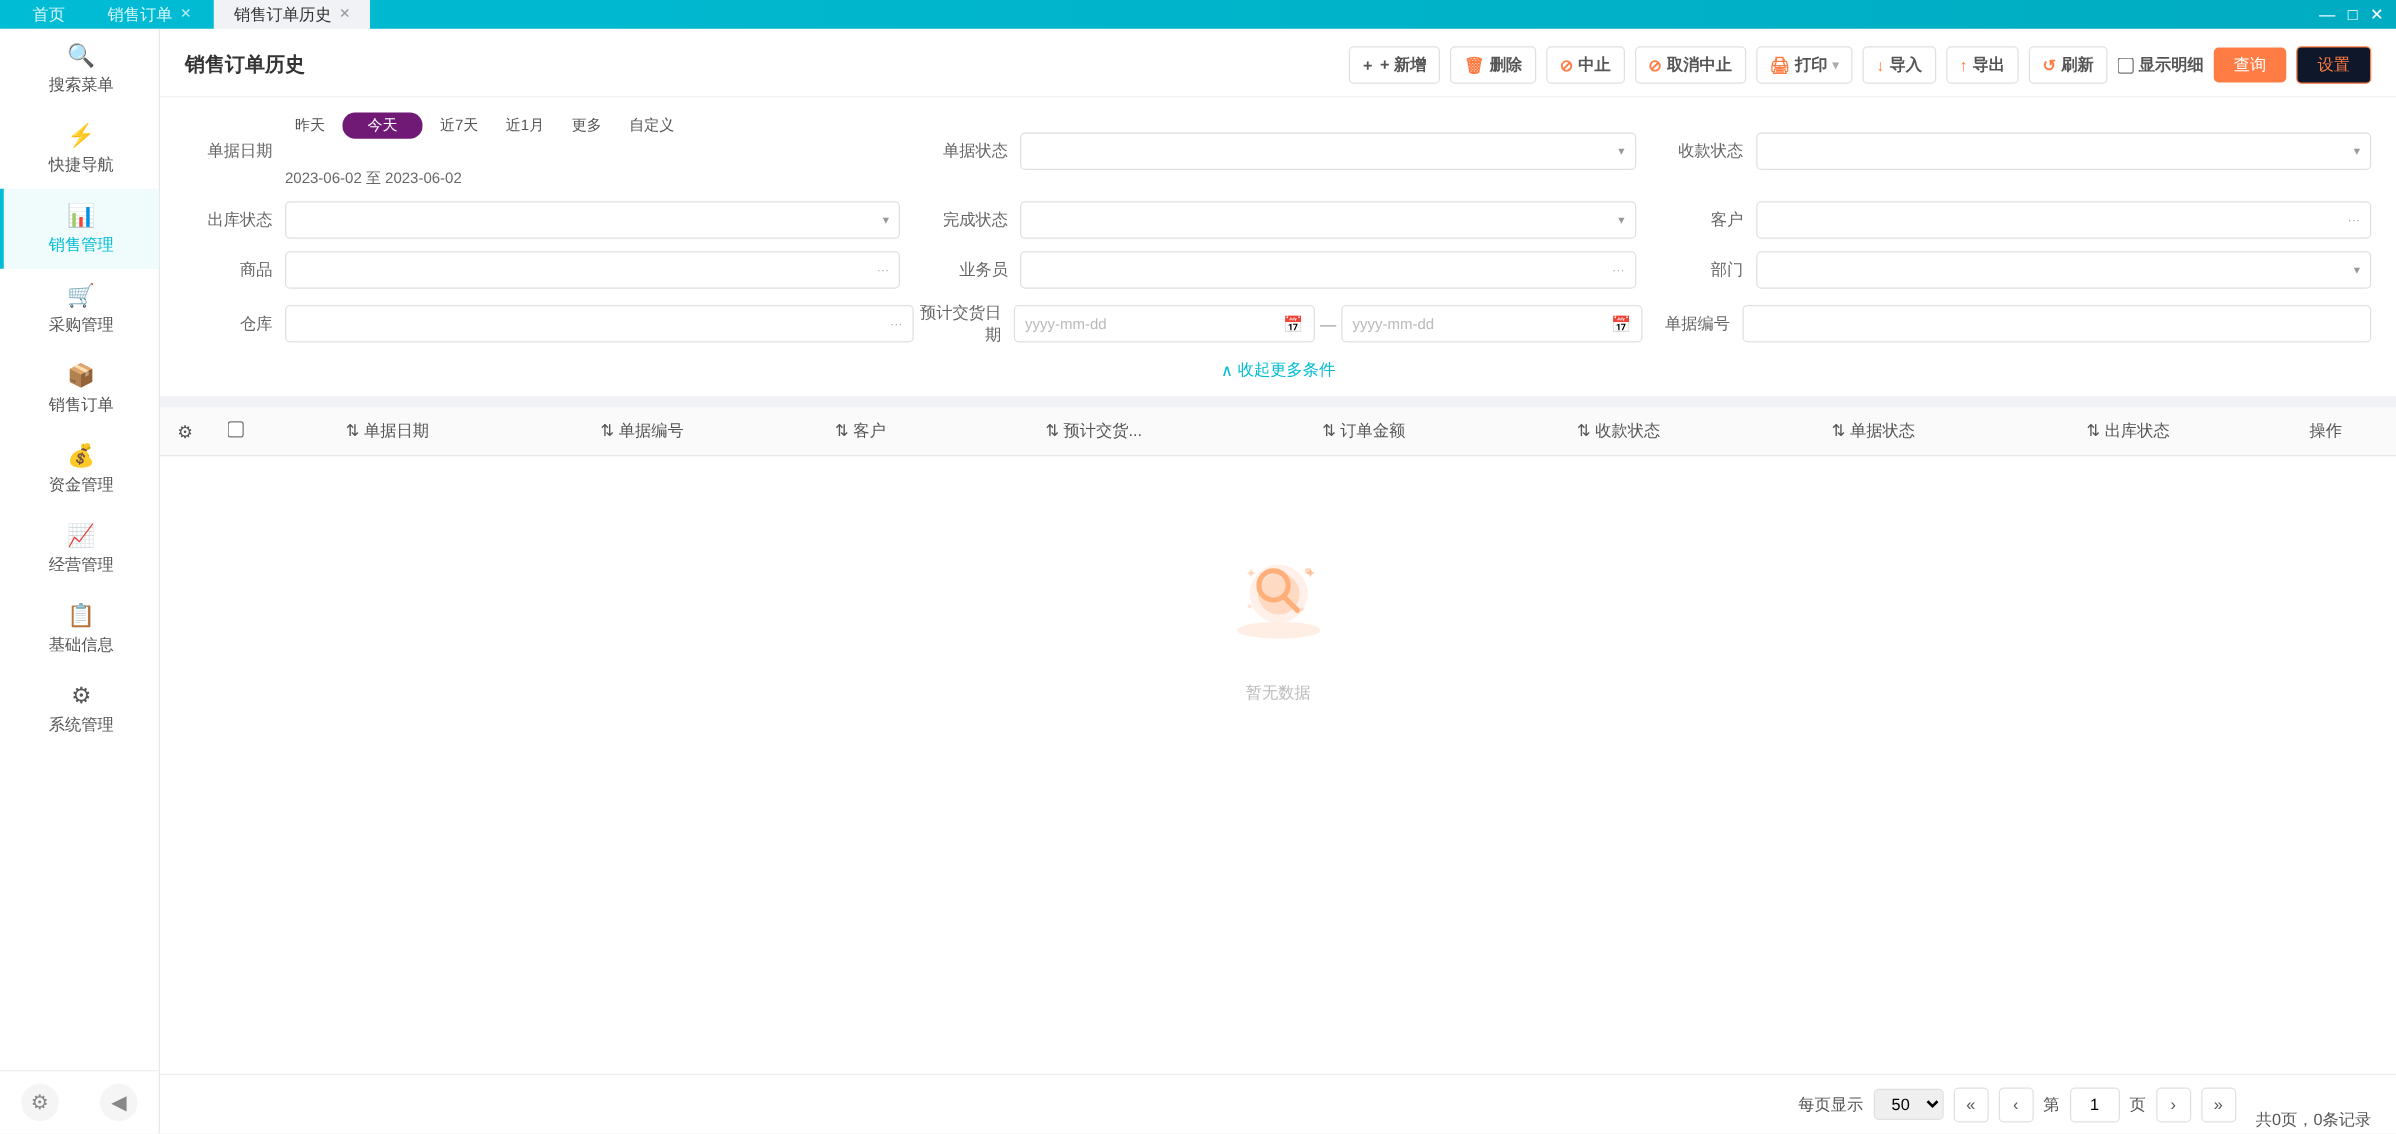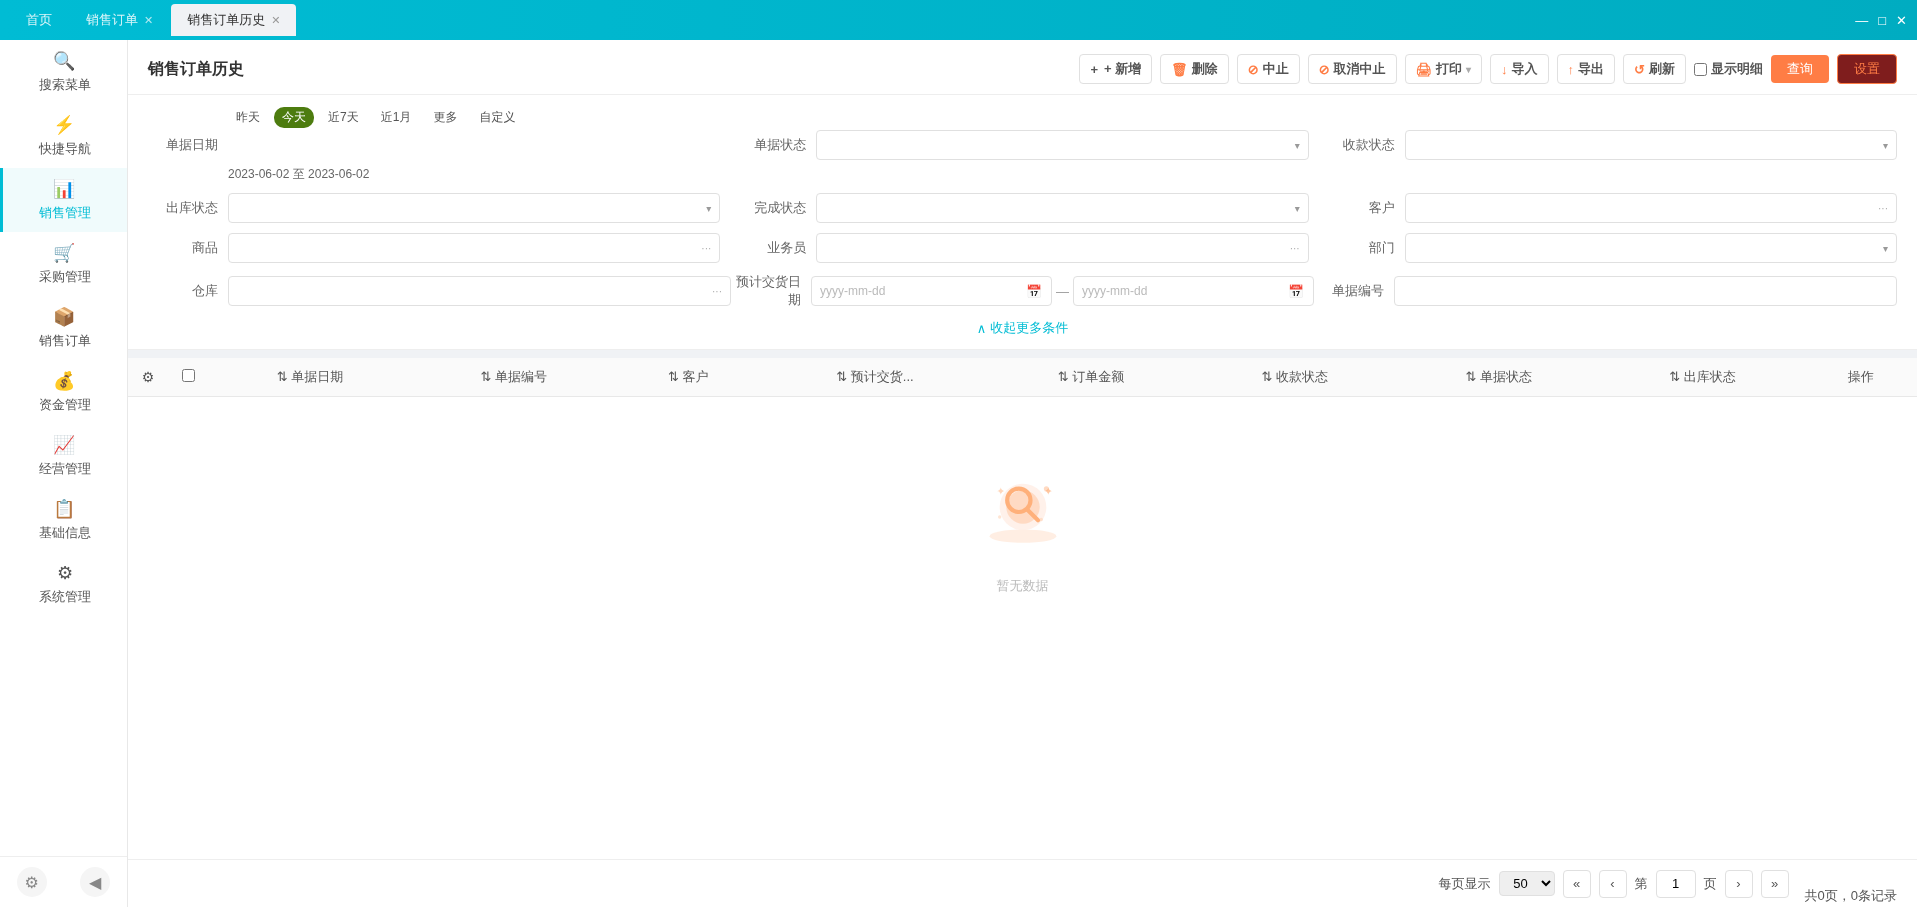--- a/index.html
+++ b/index.html
@@ -1,20 +1,20 @@
 <!DOCTYPE html>
 <html><head>
   <meta charset="utf-8">
   <style>
     * { box-sizing: border-box; margin: 0; padding: 0; font-family: 'Microsoft YaHei', Arial, sans-serif; font-size: 13px; }
     body { display: flex; flex-direction: column; height: 907px; width: 1917px; overflow: hidden; background: #f0f2f5; }
 
     
     .top-bar {
-      height: 40px;
+      height: 23px;
       background: linear-gradient(90deg, #00bcd4, #00acc1);
       display: flex;
       align-items: center;
       padding: 0 10px;
       gap: 2px;
       flex-shrink: 0;
     }
     .tab-item {
       height: 32px;
       padding: 0 16px;
@@ -148,21 +148,21 @@
       background: #ff7d45;
       color: white;
       border-color: #ff7d45;
       padding: 5px 16px;
       border-radius: 4px;
       cursor: pointer;
       font-size: 13px;
       border: none;
     }
     .btn-set {
-      background: #7f1d1d;
+      background: #0f172a;
       color: #ff7d45;
       border: 1px solid #ff7d45;
       padding: 5px 16px;
       border-radius: 4px;
       cursor: pointer;
       font-size: 13px;
     }
     .checkbox-label {
       display: flex;
       align-items: center;
@@ -213,21 +213,21 @@
     .date-tag.active {
       background: #ff7d45;
       color: white;
     }
     .date-input-wrap {
       display: flex;
       align-items: center;
       gap: 4px;
       font-size: 12px;
       color: #999;
-      margin-top: 17px;
+      margin-top: 2px;
     }
     .filter-cell {
       display: flex;
       align-items: center;
     }
     .filter-cell .filter-label {
       width: 80px;
     }
     .select-box {
       flex: 1;
@@ -478,21 +478,21 @@
 
     <div class="filter-panel">
 
       <div style="display:grid; grid-template-columns:1fr 1fr 1fr; gap:8px 16px; margin-bottom:10px;">
 
         <div class="filter-cell">
           <span class="filter-label">单据日期</span>
           <div style="flex:1; display:flex; flex-direction:column; gap:21px;">
             <div class="date-range">
               <span class="date-tag">昨天</span>
-              <span class="date-tag active" style="background:#4d7c0f;color:white;padding:2px 8px;border-radius:10px;">今天</span>
+              <span class="date-tag active" style="background:#701a75;color:white;padding:2px 20px;border-radius:10px;">今天</span>
               <span class="date-tag">近7天</span>
               <span class="date-tag">近1月</span>
               <span class="date-tag">更多</span>
               <span class="date-tag">自定义</span>
             </div>
             <div class="date-input-wrap">
               <span style="font-size:12px;color:#666;">2023-06-02 至 2023-06-02</span>
             </div>
           </div>
         </div>

